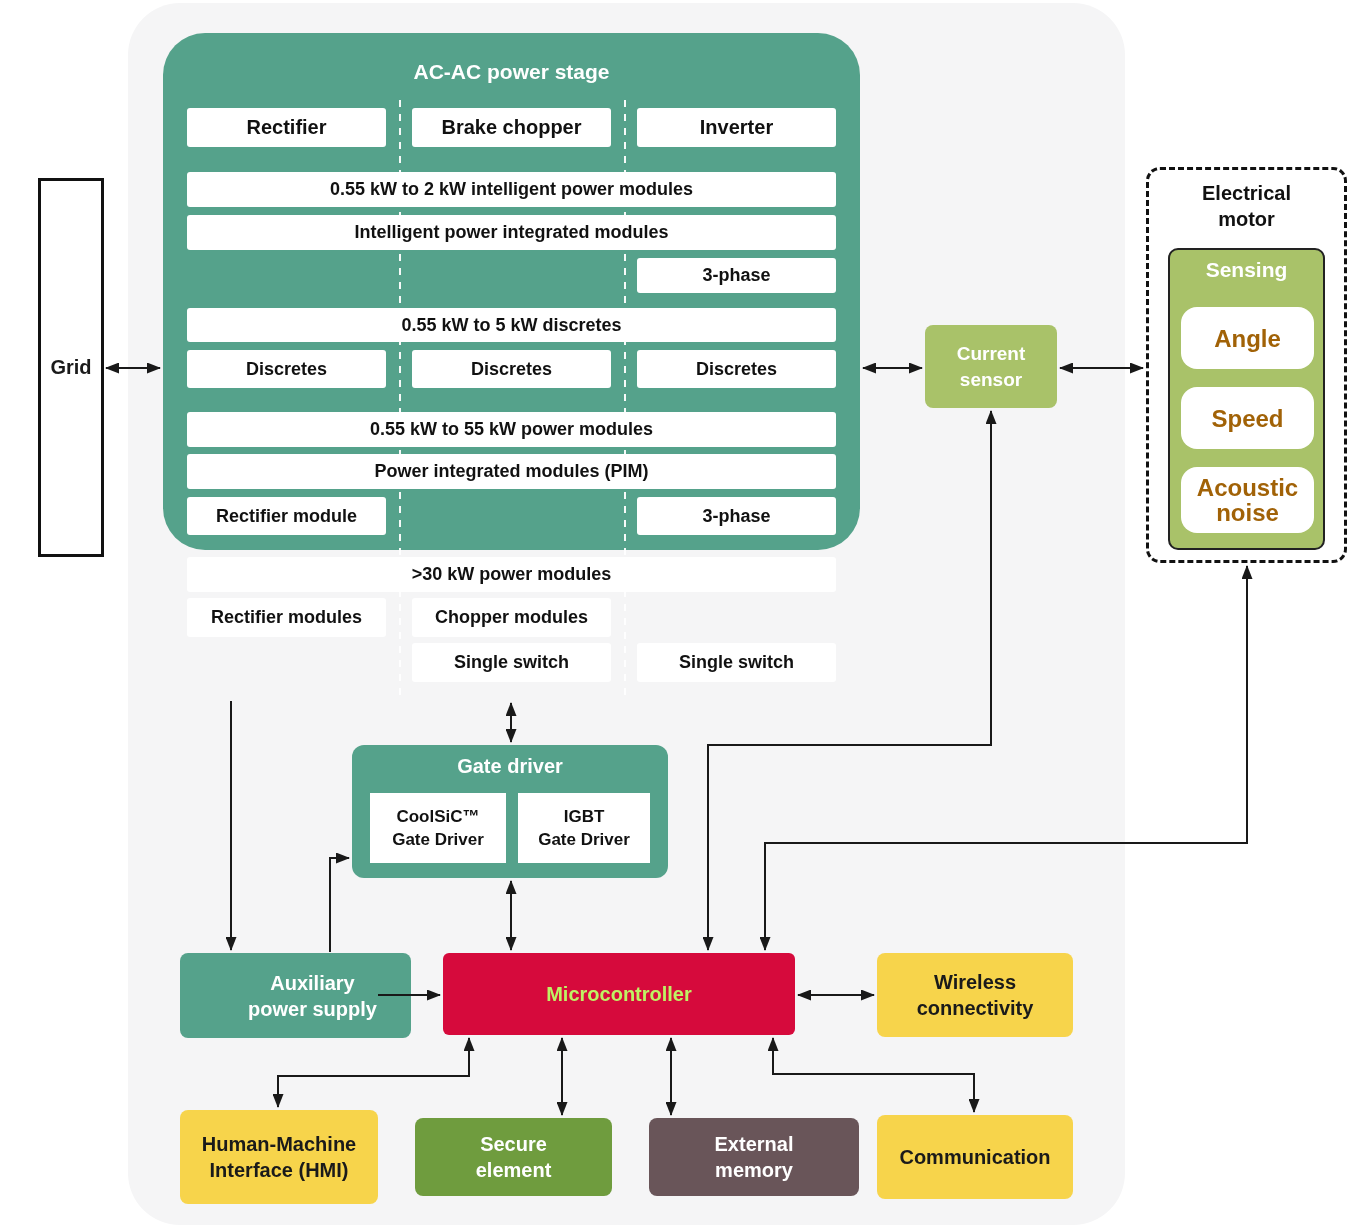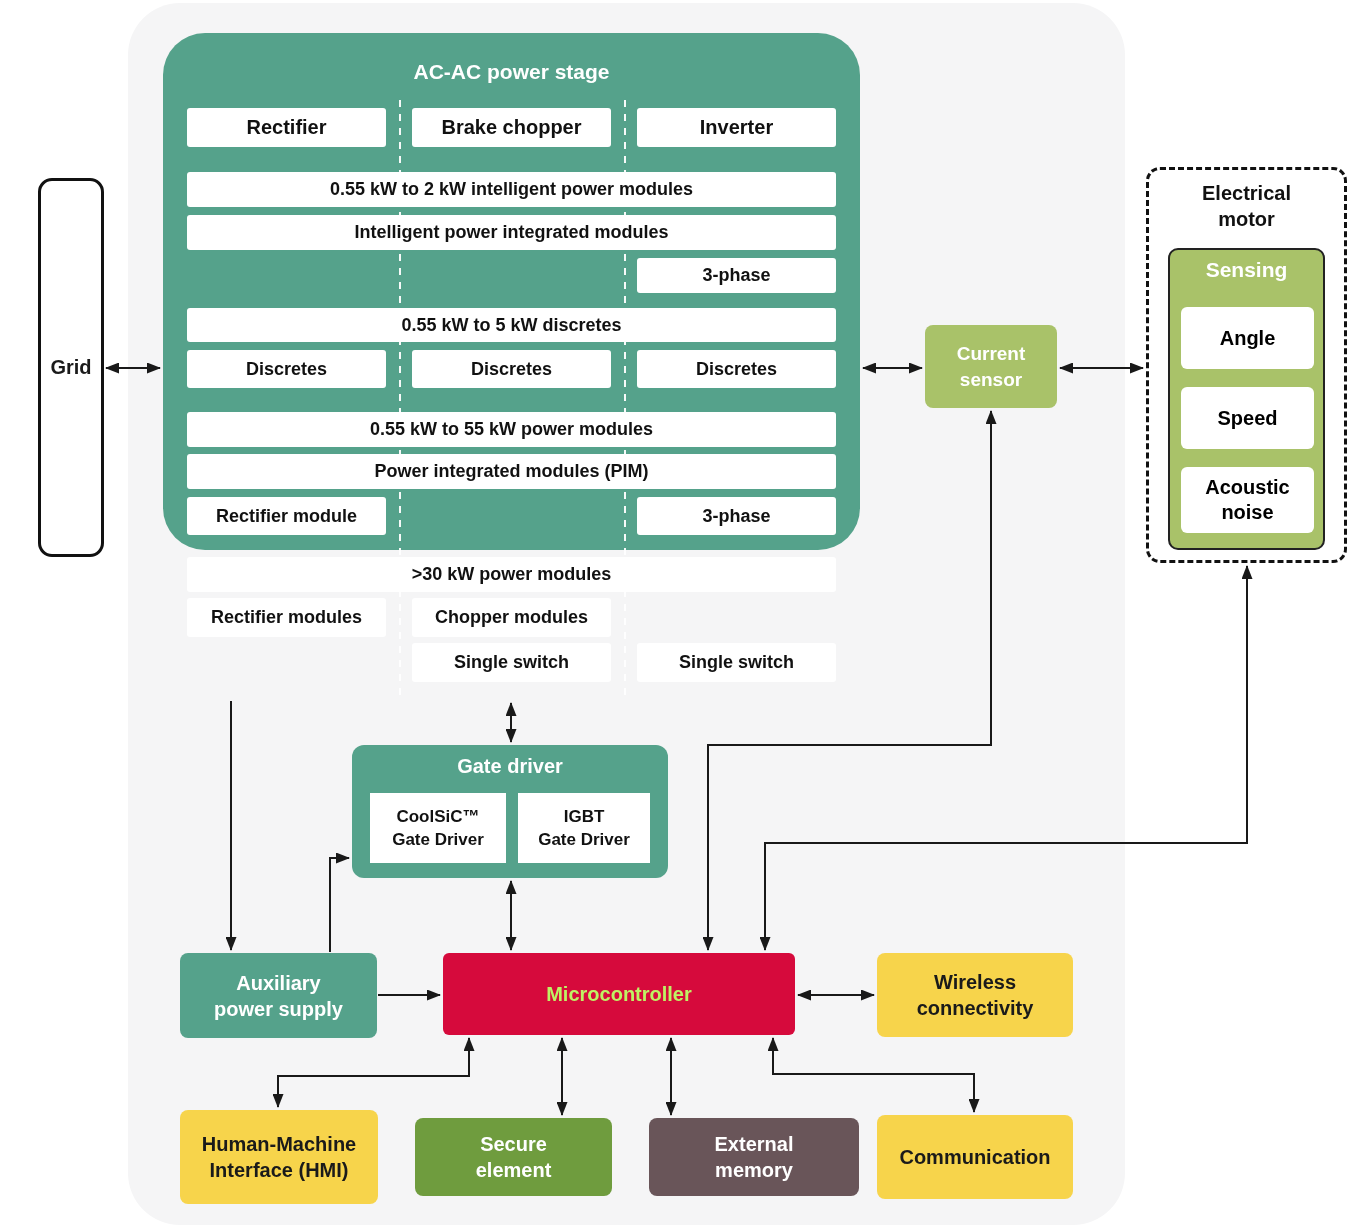--- a/index.html
+++ b/index.html
@@ -9,21 +9,21 @@
   }
   .abs{position:absolute;}
   #gray-panel{
     left:128px;top:3px;width:997px;height:1222px;border-radius:52px;background:#f5f5f6;
   }
   
   .node{
     position:absolute;display:flex;align-items:center;justify-content:center;
     text-align:center;white-space:pre-line;line-height:26px;
   }
-  .teal{background:#55a28b;color:#ffffff;}
+  .teal{background:#55a28b;color:#ffffff;padding-left:34px;}
   .olive{background:#a9c269;color:#ffffff;}
   .red{background:#d60a3c;color:#bef264;}
   .yellow{background:#f7d44b;color:#1a1a1a;}
   .green{background:#6f9c3e;color:#ffffff;}
   .mauve{background:#695559;color:#ffffff;}
   
   #power-stage{left:163px;top:33px;width:697px;height:517px;border-radius:42px;background:#55a28b;position:absolute;}
   .ps-title{position:absolute;top:27px;left:0;right:0;text-align:center;color:#fff;font-size:21px;}
   .vdash{position:absolute;top:67px;height:596px;width:2px;
     background:repeating-linear-gradient(to bottom,#ffffff 0 7px,transparent 7px 14px);opacity:.95;}
@@ -36,28 +36,28 @@
   
   #gate-driver{left:352px;top:745px;width:316px;height:133px;border-radius:12px;background:#55a28b;position:absolute;}
   .gd-title{position:absolute;top:10px;left:0;right:0;text-align:center;color:#fff;font-size:20px;}
   .gd-box{position:absolute;top:48px;height:70px;background:#fff;border-radius:0;color:#111;
     display:flex;align-items:center;justify-content:center;text-align:center;font-size:17px;line-height:23px;white-space:pre-line;}
   
   #electrical-motor{left:1146px;top:167px;width:201px;height:396px;border:3px dashed #111;border-radius:14px;background:#fff;position:absolute;box-sizing:border-box;}
   .motor-title{position:absolute;top:10px;left:0;right:0;text-align:center;font-size:20px;line-height:26px;white-space:pre-line;color:#111;}
   #sensing{position:absolute;left:19px;top:78px;width:157px;height:302px;background:#a9c269;border:2px solid #222;border-radius:10px;box-sizing:border-box;}
   .sensing-title{position:absolute;top:8px;left:0;right:0;text-align:center;color:#fff;font-size:21px;}
-  .sense-item{position:absolute;left:11px;width:133px;background:#fff;border-radius:6px;color:#000000;
-    display:flex;align-items:center;justify-content:center;text-align:center;font-size:20px;line-height:25px;white-space:pre-line;}
+  .sense-item{position:absolute;left:11px;width:133px;background:#fff;border-radius:16px;color:#a16207;
+    display:flex;align-items:center;justify-content:center;text-align:center;font-size:24px;line-height:25px;white-space:pre-line;}
   
   .fs19{font-size:19px;}
   .fs20{font-size:20px;}
   .r8{border-radius:8px;}
   .r6{border-radius:6px;}
-  #grid-box{left:38px;top:178px;width:66px;height:379px;background:#fff;border:3px solid #111;border-radius:14px;box-sizing:border-box;
+  #grid-box{left:38px;top:178px;width:66px;height:379px;background:#fff;border:3px solid #111;border-radius:0;box-sizing:border-box;
     display:flex;align-items:center;justify-content:center;font-size:20px;position:absolute;}
   #lines{left:0;top:0;width:1349px;height:1227px;pointer-events:none;}
 </style>
 </head>
 <body>
 
 <div id="canvas">
 
   <div class="abs" id="gray-panel"></div>
 

